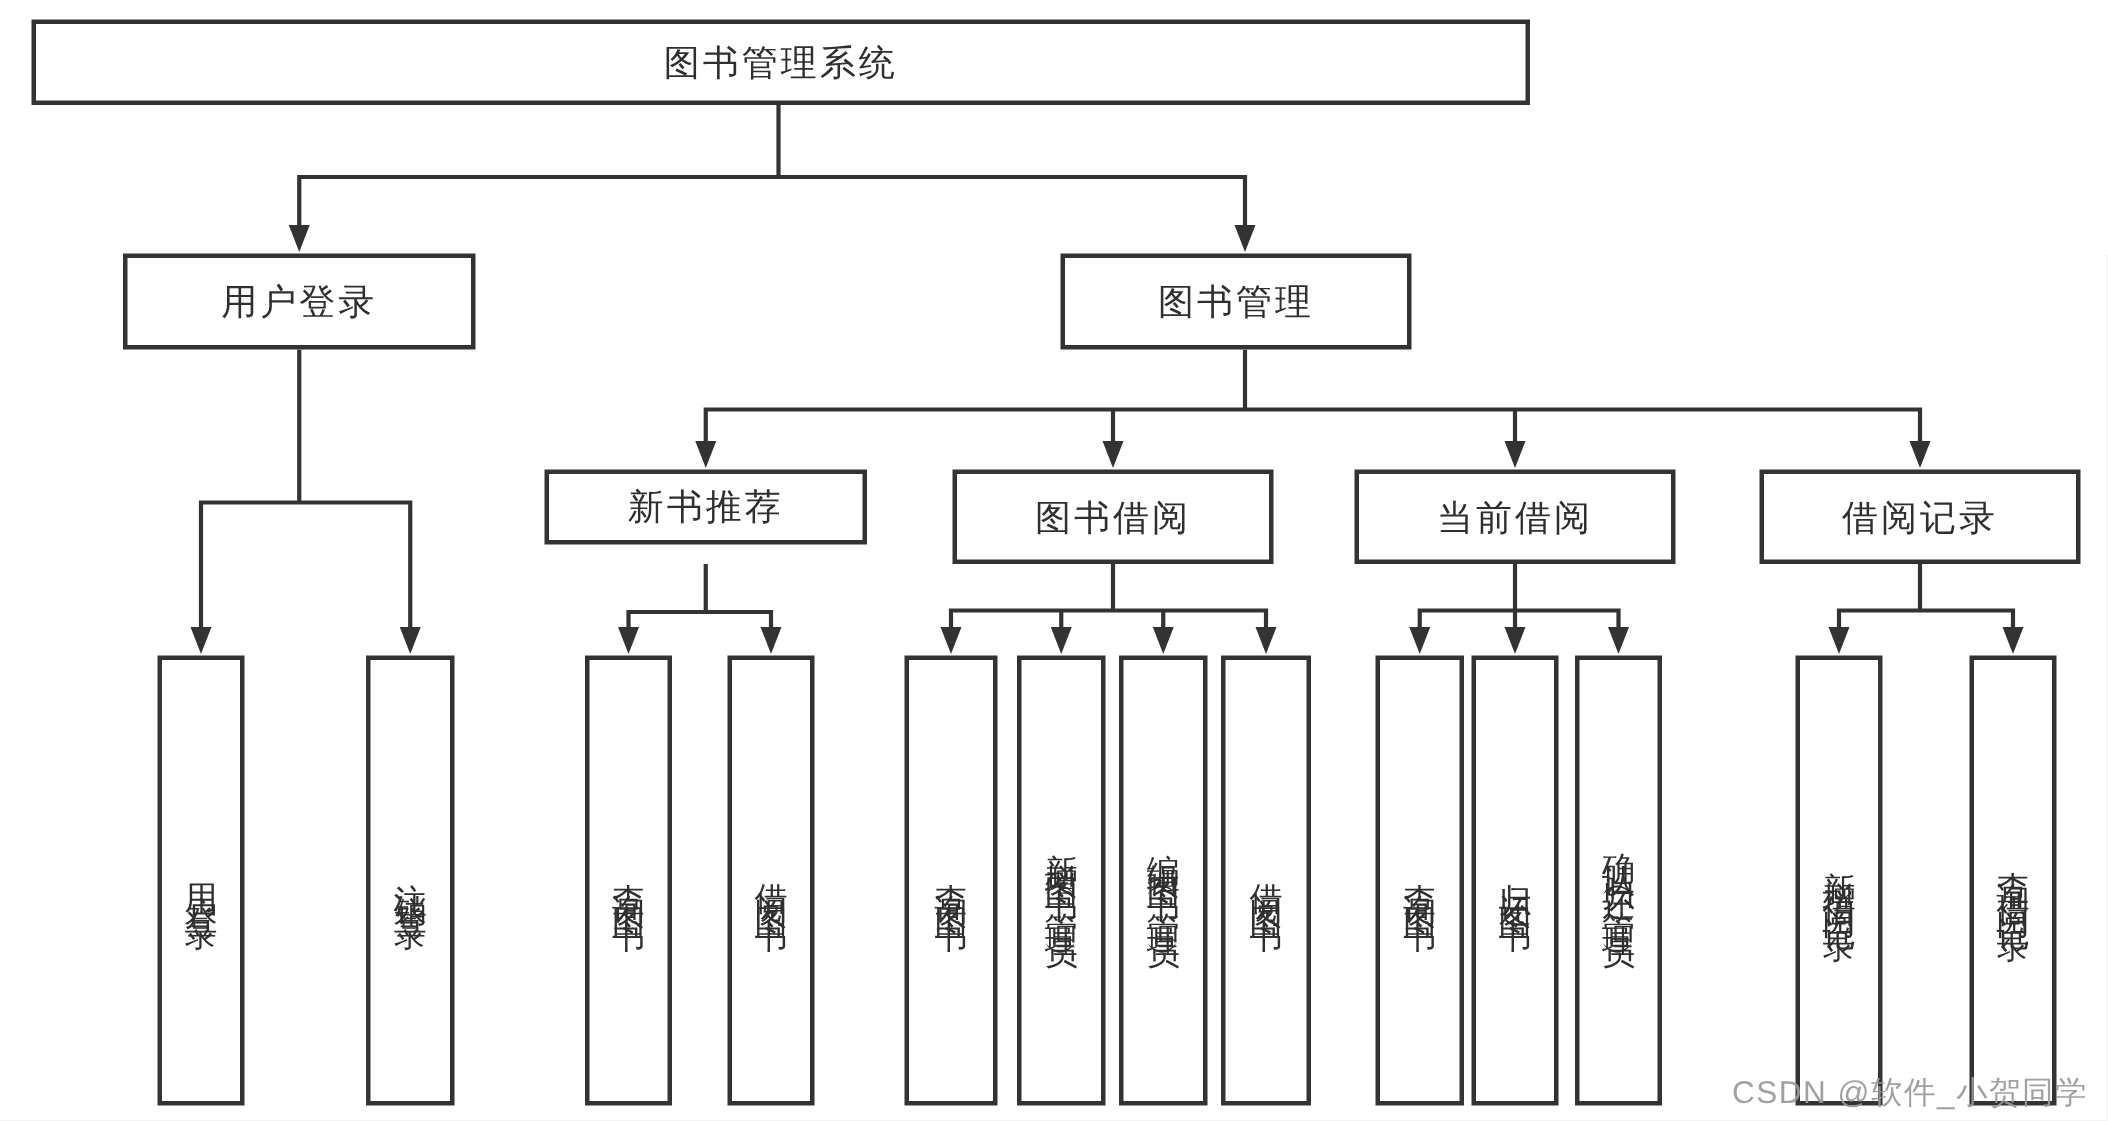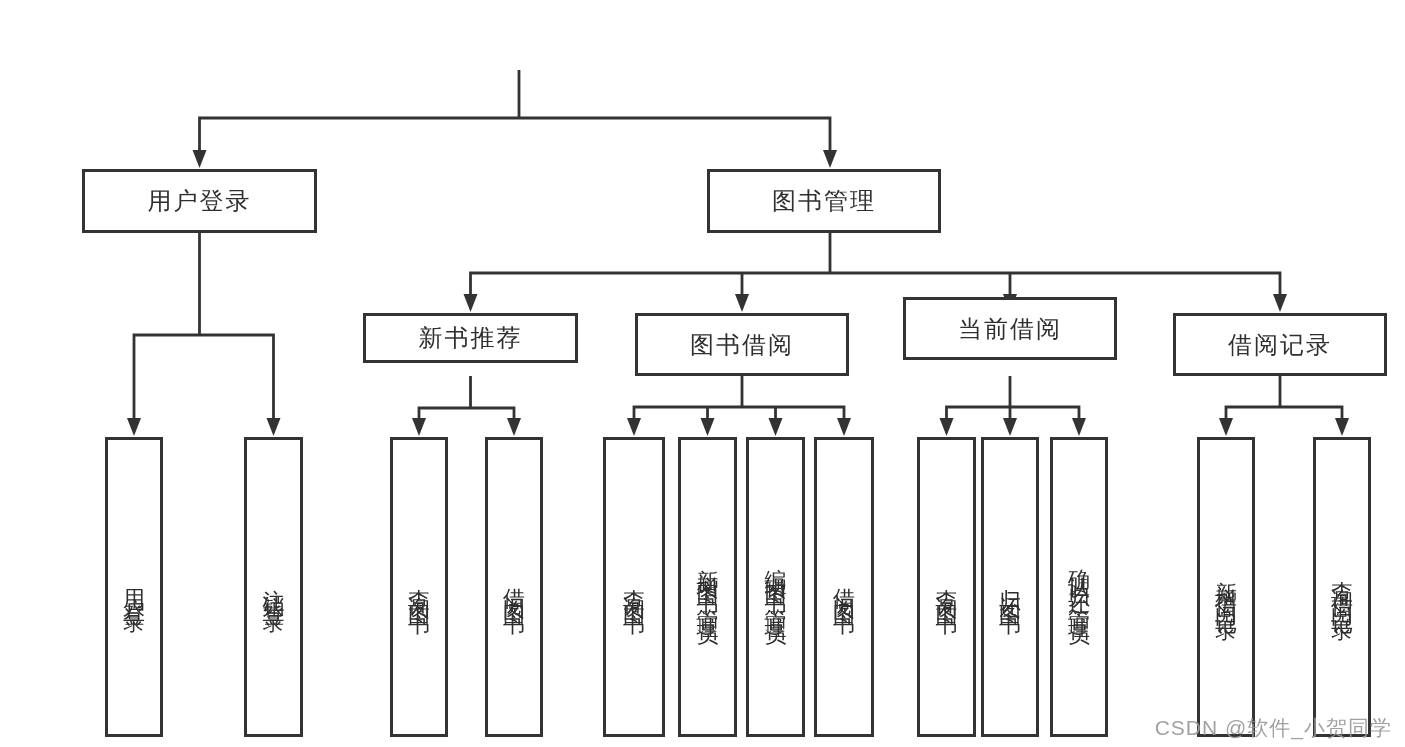--- a/index.html
+++ b/index.html
@@ -24,21 +24,21 @@
   .vtext{
     writing-mode:vertical-lr;text-orientation:mixed;
     font-size:22px;letter-spacing:8px;line-height:1;
   }
   
   .n-root{left:21px;top:13px;width:999px;height:57px;}
   .n-l2a{left:82px;top:169px;width:235px;height:64px;}
   .n-l2b{left:707px;top:169px;width:234px;height:64px;}
   .n-l3a{left:363px;top:313px;width:215px;height:50px;}
   .n-l3b{left:635px;top:313px;width:214px;height:63px;align-items:center;}
-  .n-l3c{left:903px;top:297px;width:214px;height:63px;}
+  .n-l3c{left:903px;top:313px;width:214px;height:63px;}
   .n-l3d{left:1173px;top:313px;width:214px;height:63px;}
   .leaf{top:437px;height:300px;}
   .lf1{left:105px;width:58px;}  .lf2{left:244px;width:59px;}
   .lf3{left:390px;width:58px;}  .lf4{left:485px;width:58px;}
   .lf5{left:603px;width:62px;}  .lf6{left:678px;width:59px;}
   .lf7{left:746px;width:59px;}  .lf8{left:814px;width:60px;}
   .lf9{left:917px;width:59px;}  .lf10{left:981px;width:58px;}
   .lf11{left:1050px;width:58px;} .lf12{left:1197px;width:58px;}
   .lf13{left:1313px;width:58px;}
   .watermark{
@@ -89,20 +89,23 @@
       <polygon points="768.5,418 782.5,418 775.5,436"></polygon>
       <polygon points="837,418 851,418 844,436"></polygon>
       <polygon points="939.5,418 953.5,418 946.5,436"></polygon>
       <polygon points="1003,418 1017,418 1010,436"></polygon>
       <polygon points="1072,418 1086,418 1079,436"></polygon>
       <polygon points="1219,418 1233,418 1226,436"></polygon>
       <polygon points="1335,418 1349,418 1342,436"></polygon>
     </g>
   </svg>
 
+  <div class="box n-root">
+    <span class="hlabel">图书管理系统</span>
+  </div>
 
   <div class="box n-l2a">
     <span class="hlabel">用户登录</span>
   </div>
   <div class="box n-l2b">
     <span class="hlabel">图书管理</span>
   </div>
 
   <div class="box n-l3a">
     <span class="hlabel">新书推荐</span>

